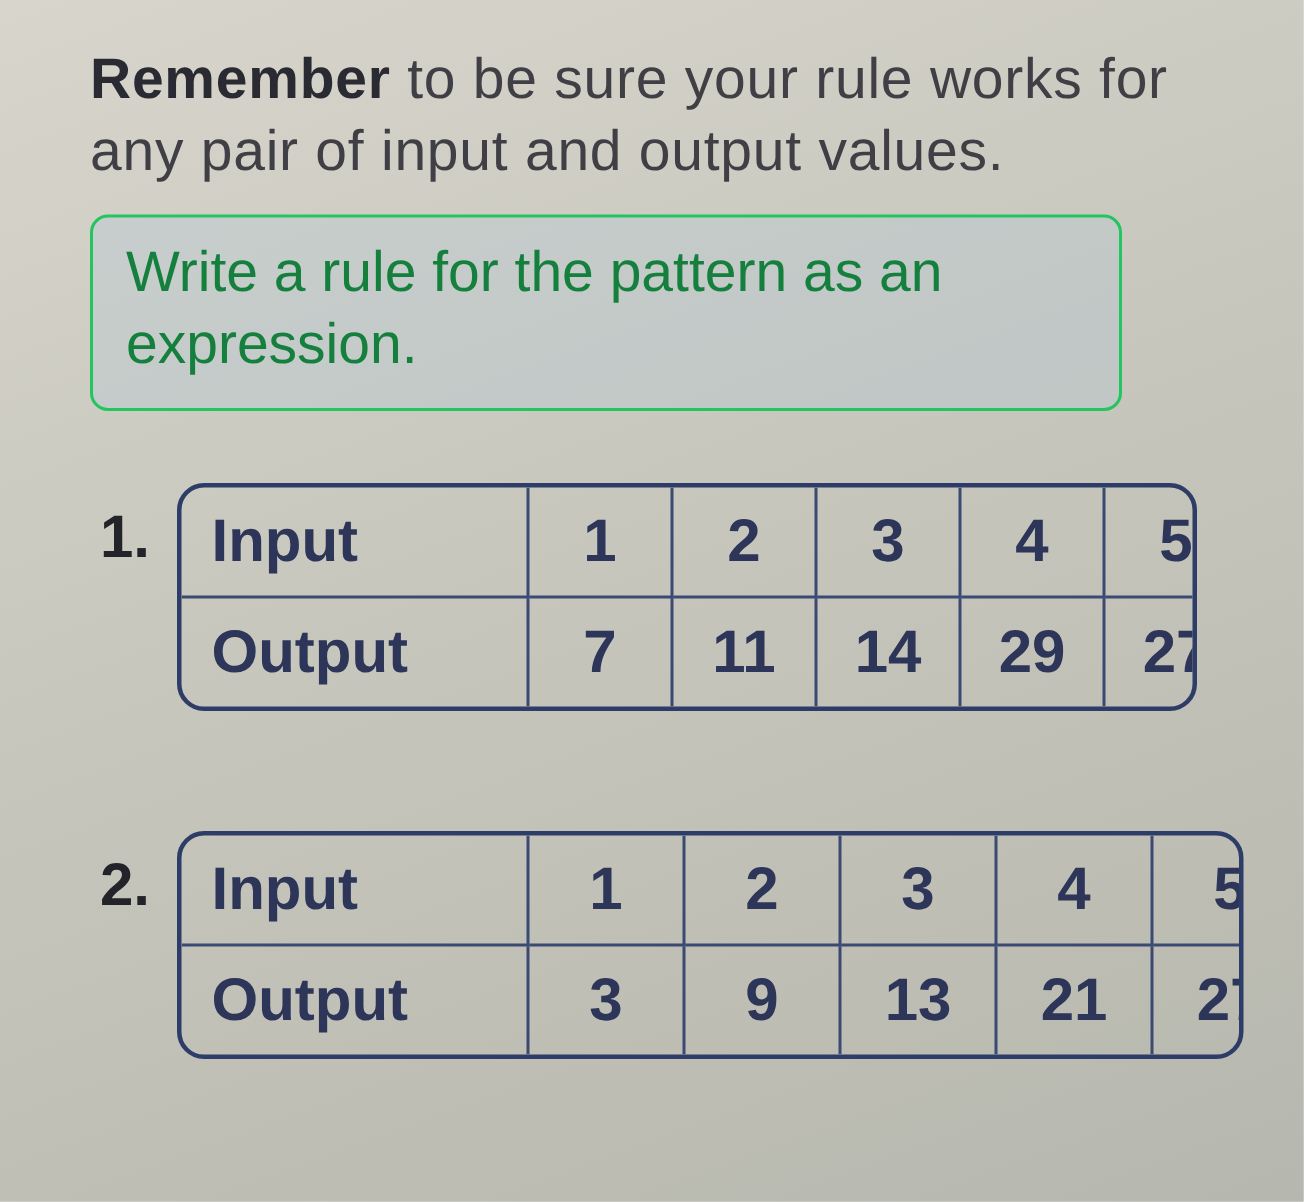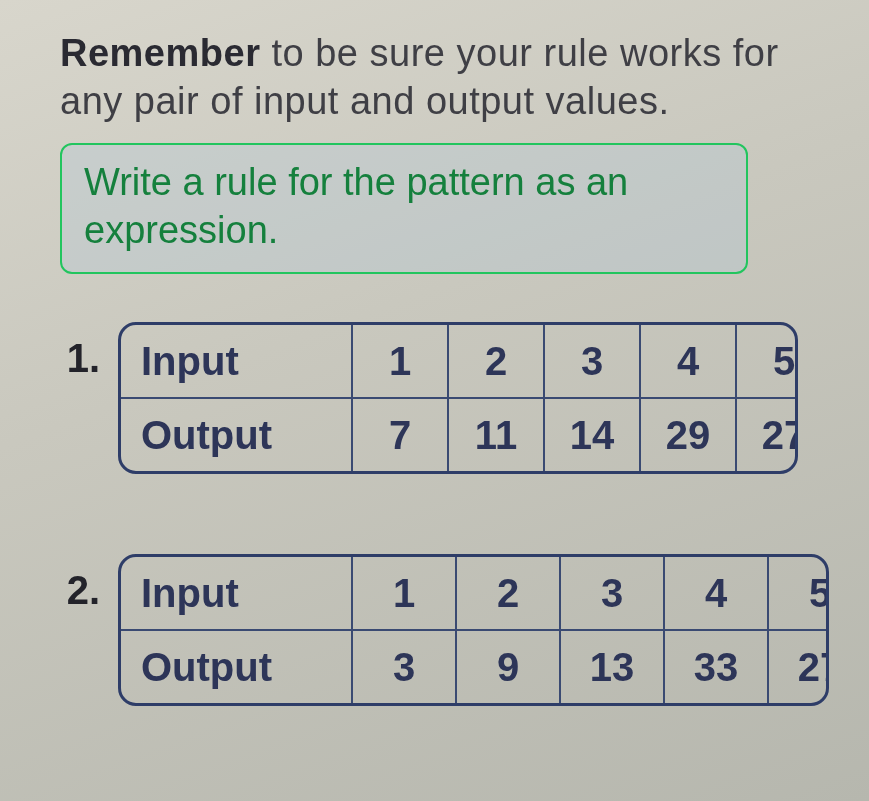--- a/index.html
+++ b/index.html
@@ -144,21 +144,21 @@
           <td class="num">2</td>
           <td class="num">3</td>
           <td class="num">4</td>
           <td class="num">5</td>
         </tr>
         <tr>
           <td class="label">Output</td>
           <td class="num">3</td>
           <td class="num">9</td>
           <td class="num">13</td>
-          <td class="num">33</td>
+          <td class="num">21</td>
           <td class="num">27</td>
         </tr>
       </tbody>
         </table>
     </div>
   </div>
 
 </div>
 
 </body></html>

